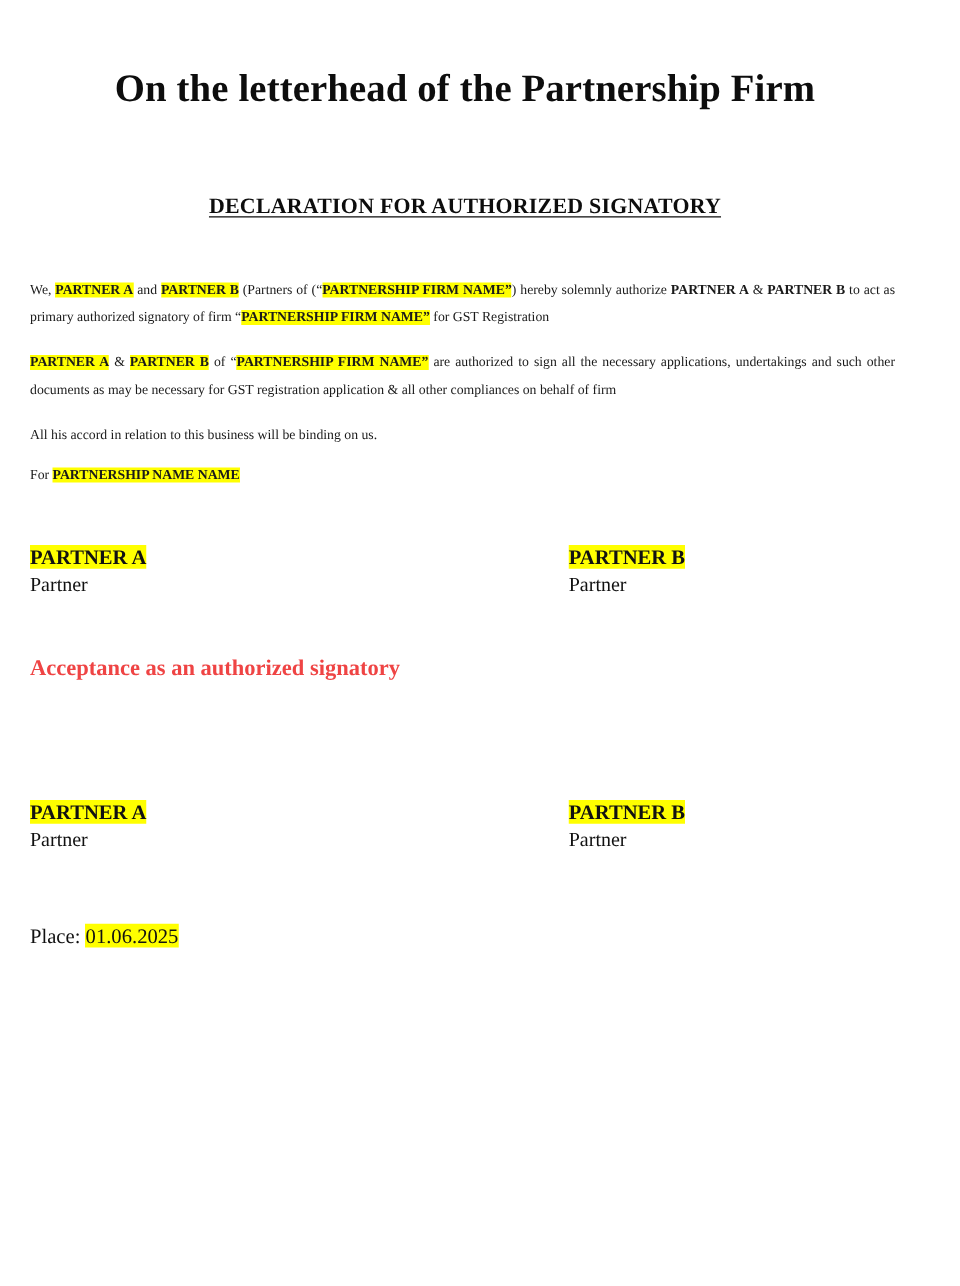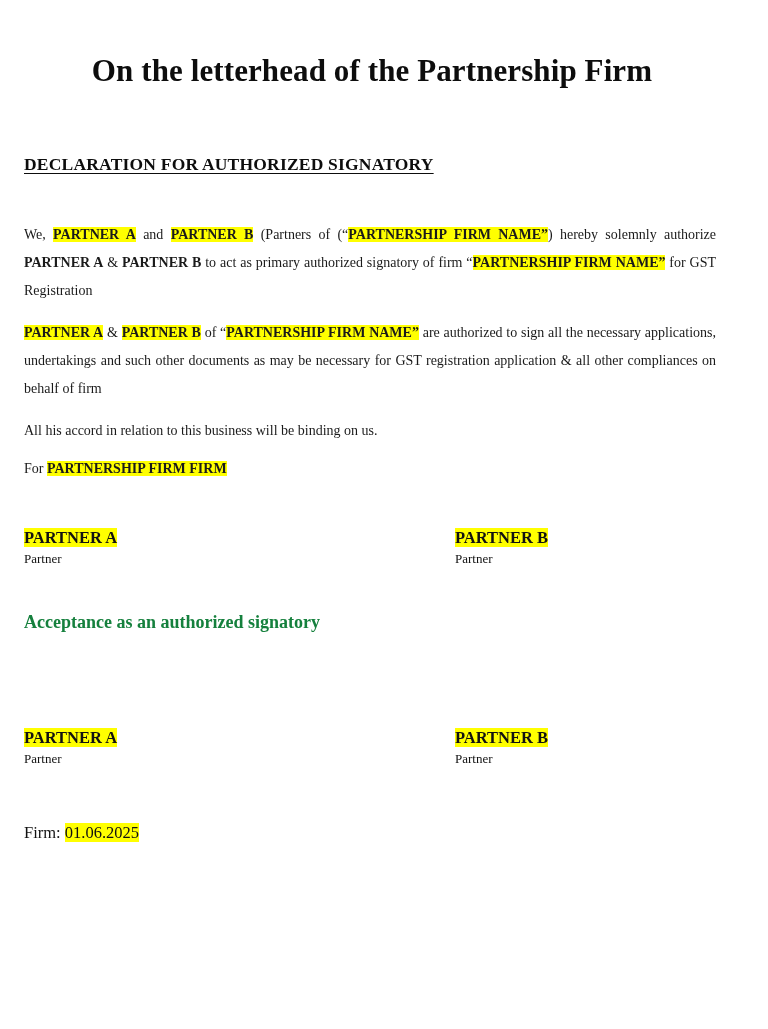--- a/index.html
+++ b/index.html
@@ -26,34 +26,35 @@
     text-align: center;
     font-size: 31px;
     font-weight: bold;
     letter-spacing: 0.1px;
     margin: 0;
     padding-top: 52px;
     line-height: 1.2;
     color: #0d0d0d;
   }
   .doc-subtitle {
+    text-align: center;
     font-size: 17.5px;
     font-weight: bold;
     text-decoration: underline;
     text-underline-offset: 3px;
     margin: 0;
     padding-top: 65px;
     letter-spacing: 0.2px;
     color: #0d0d0d;
   }
   .body-block {
     padding-top: 46px;
   }
   p.para {
-    font-size: 14px;
+    font-size: 11px;
     line-height: 2.0;
     text-align: justify;
     margin: 0 4px 14px 0;
     color: #1a1a1a;
   }
   p.para.tight {
     margin-bottom: 10px;
   }
   .hl {
     background-color: #ffff00;
@@ -76,32 +77,32 @@
   .sig-name {
     font-size: 16.5px;
     font-weight: bold;
     line-height: 1.35;
     display: block;
   }
   .sig-name > span {
     background-color: #ffff00;
   }
   .sig-role {
-    font-size: 13px;
+    font-size: 16px;
     line-height: 1.35;
     display: block;
     margin-top: 1px;
   }
   .section-heading {
     font-size: 18px;
     font-weight: bold;
     margin: 0;
     padding-top: 44px;
     padding-bottom: 16px;
-    color: #15803d;
+    color: #ef4444;
   }
   .meta-block {
     margin-top: 52px;
   }
   .meta-line {
     font-size: 16.5px;
     line-height: 1.55;
     margin: 0;
   }
 </style>
@@ -115,21 +116,21 @@
   <h2 class="doc-subtitle">DECLARATION FOR AUTHORIZED SIGNATORY</h2>
 
   <div class="body-block">
 
     <p class="para"><span>We, </span><span class="hl b">PARTNER A</span><span> and </span><span class="hl b">PARTNER B</span><span> (Partners of (“</span><span class="hl b">PARTNERSHIP FIRM NAME”</span><span>) hereby solemnly authorize </span><span class="b">PARTNER A</span><span> &amp; </span><span class="b">PARTNER B</span><span> to act as primary authorized signatory of firm “</span><span class="hl b">PARTNERSHIP FIRM NAME”</span><span> for GST Registration</span></p>
 
     <p class="para"><span class="hl b">PARTNER A</span><span> &amp; </span><span class="hl b">PARTNER B</span><span> of “</span><span class="hl b">PARTNERSHIP FIRM NAME”</span><span> are authorized to sign all the necessary applications, undertakings and such other documents as may be necessary for GST registration application &amp; all other compliances on behalf of firm</span></p>
 
     <p class="para tight">All his accord in relation to this business will be binding on us.</p>
 
-    <p class="para tight"><span>For </span><span class="hl b">PARTNERSHIP FIRM FIRM</span></p>
+    <p class="para tight"><span>For </span><span class="hl b">PARTNERSHIP NAME NAME</span></p>
 
     <div class="sig-row">
       <div class="sig-col">
         <span class="sig-name"><span>PARTNER A</span></span>
         <span class="sig-role">Partner</span>
       </div>
       <div class="sig-col">
         <span class="sig-name"><span>PARTNER B</span></span>
         <span class="sig-role">Partner</span>
       </div>
@@ -143,17 +144,17 @@
         <span class="sig-name"><span>PARTNER A</span></span>
         <span class="sig-role">Partner</span>
       </div>
       <div class="sig-col">
         <span class="sig-name"><span>PARTNER B</span></span>
         <span class="sig-role">Partner</span>
       </div>
     </div>
 
     <div class="meta-block">
-      <p class="meta-line"><span>Firm: </span><span class="hl">01.06.2025</span></p>
+      <p class="meta-line"><span>Place: </span><span class="hl">01.06.2025</span></p>
     </div>
 
   </div>
 </div>
 
 </body></html>

